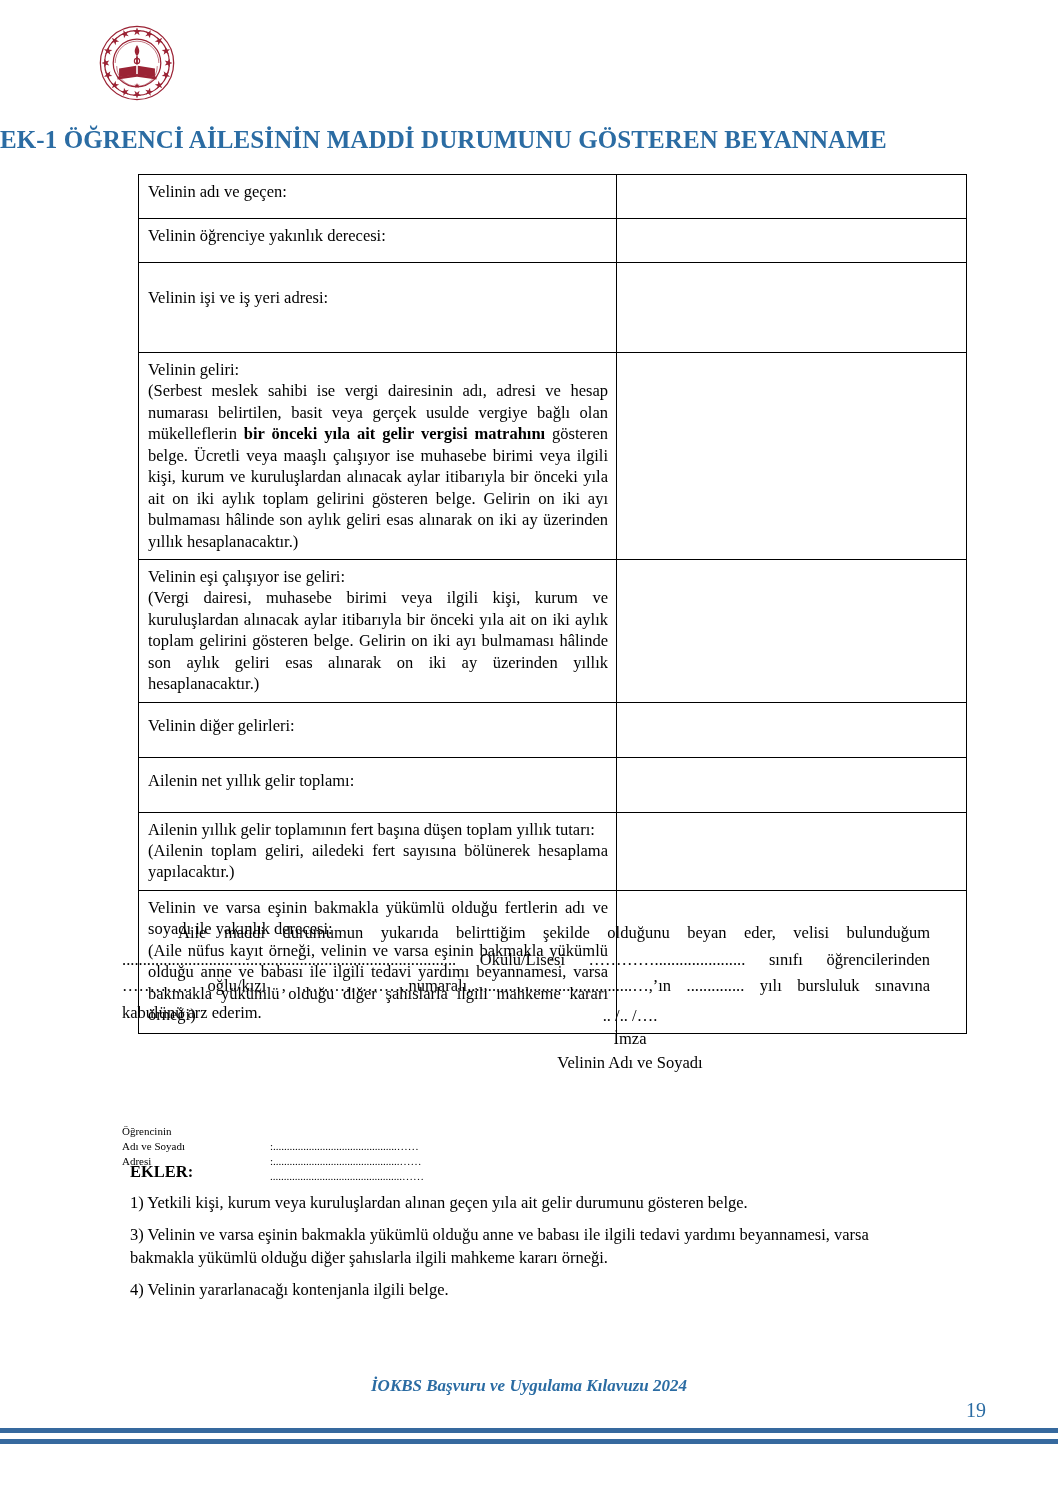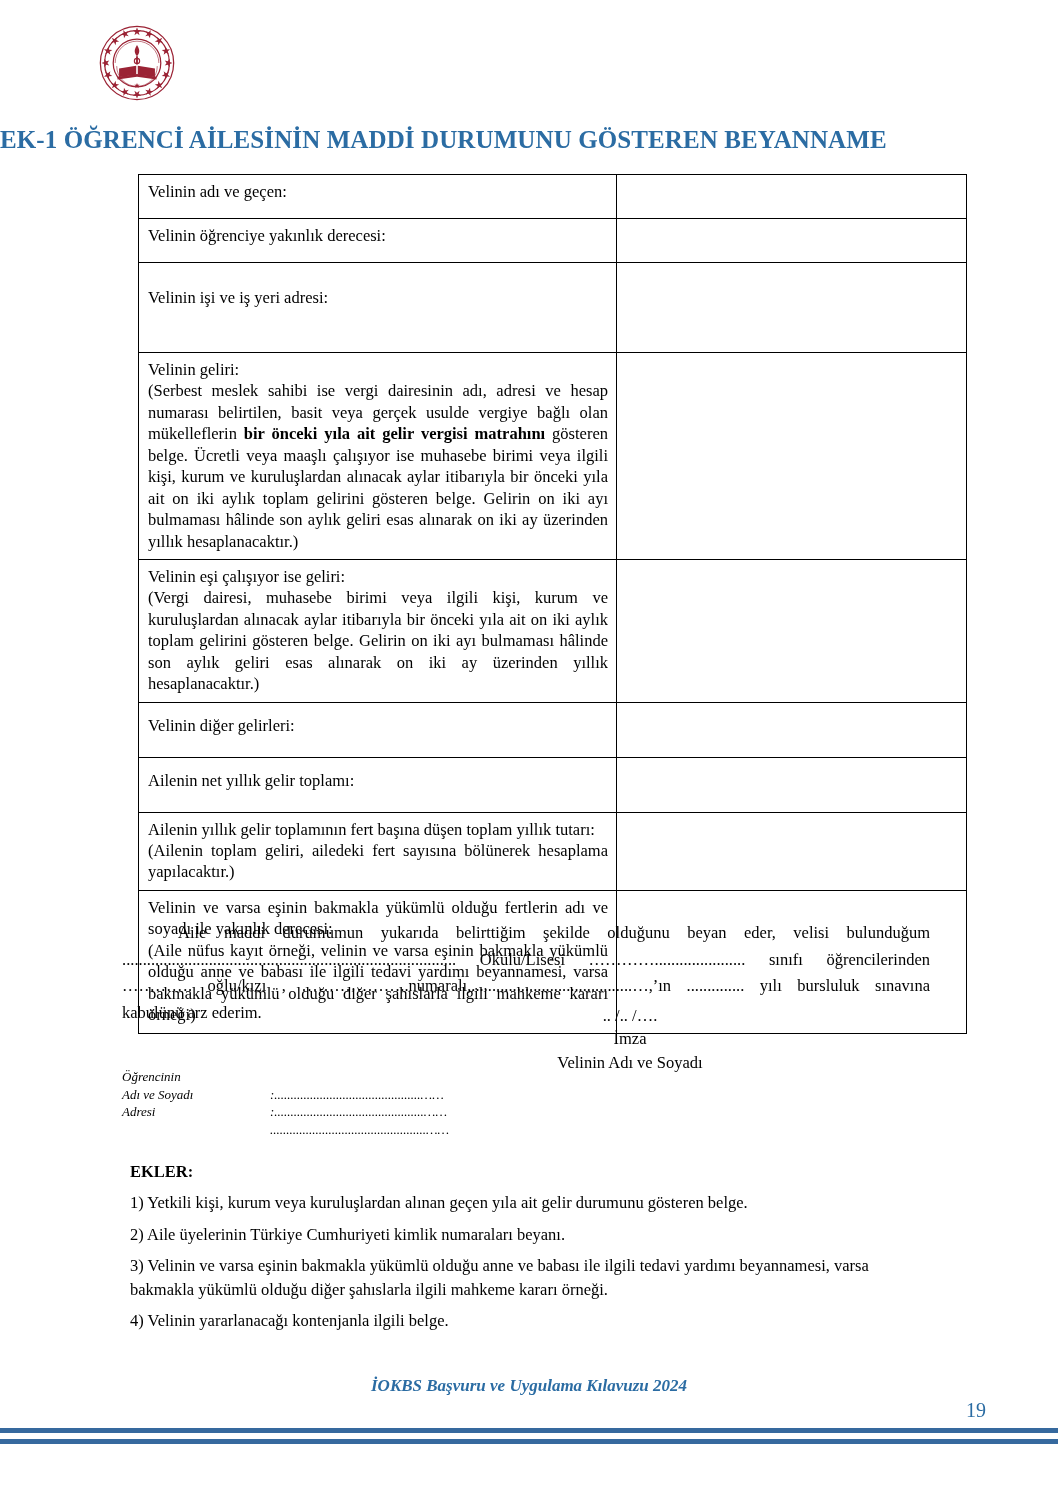--- a/index.html
+++ b/index.html
@@ -90,25 +90,24 @@
     width: 400px;
     text-align: center;
     font-size: 16.5px;
     line-height: 1.42;
   }
 
   
   .student-block {
     position: absolute;
     left: 122px;
-    top: 1068px;
+    top: 1124px;
     width: 520px;
-    font-size: 13px;
+    font-size: 11px;
     line-height: 1.36;
-    font-style: italic;
   }
   .student-block .srow {
     display: flex;
     align-items: baseline;
   }
   .student-block .sname { width: 148px; flex: 0 0 148px; }
   .student-block .sdots { flex: 1 1 auto; letter-spacing: 0px; }
 
   
   .ekler {
@@ -309,21 +308,20 @@
     </div>
     <div class="srow">
       <span class="sname"></span>
       <span class="sdots">................................................……</span>
     </div>
   </div>
 
   <div class="ekler">
     <p class="ek-title">EKLER:</p>
     <p>1) Yetkili kişi, kurum veya kuruluşlardan alınan geçen yıla ait gelir durumunu gösteren belge.</p>
-    <p>2) Aile üyelerinin Türkiye Cumhuriyeti kimlik numaraları beyanı.</p>
     <p>3) Velinin ve varsa eşinin bakmakla yükümlü olduğu anne ve babası ile ilgili tedavi yardımı beyannamesi, varsa bakmakla yükümlü olduğu diğer şahıslarla ilgili mahkeme kararı örneği.</p>
     <p>4) Velinin yararlanacağı kontenjanla ilgili belge.</p>
   </div>
 
   <div class="footer-title" style="color: rgb(43, 108, 163);">İOKBS Başvuru ve Uygulama Kılavuzu 2024</div>
   <div class="page-number" style="color: rgb(43, 108, 163);">19</div>
   <div class="rule-top" style="background: rgb(54, 105, 158);"></div>
   <div class="rule-bottom" style="background: rgb(54, 105, 158);"></div>
 
 </div>

